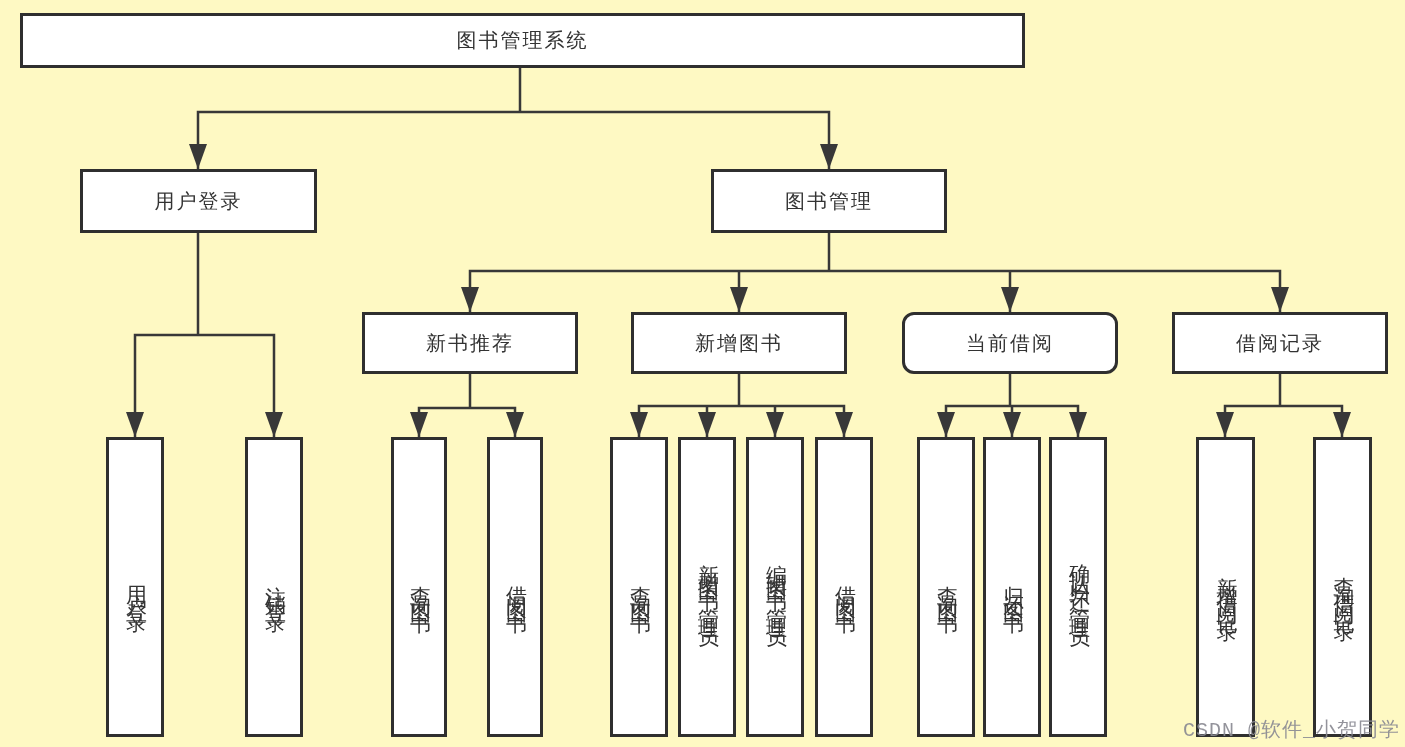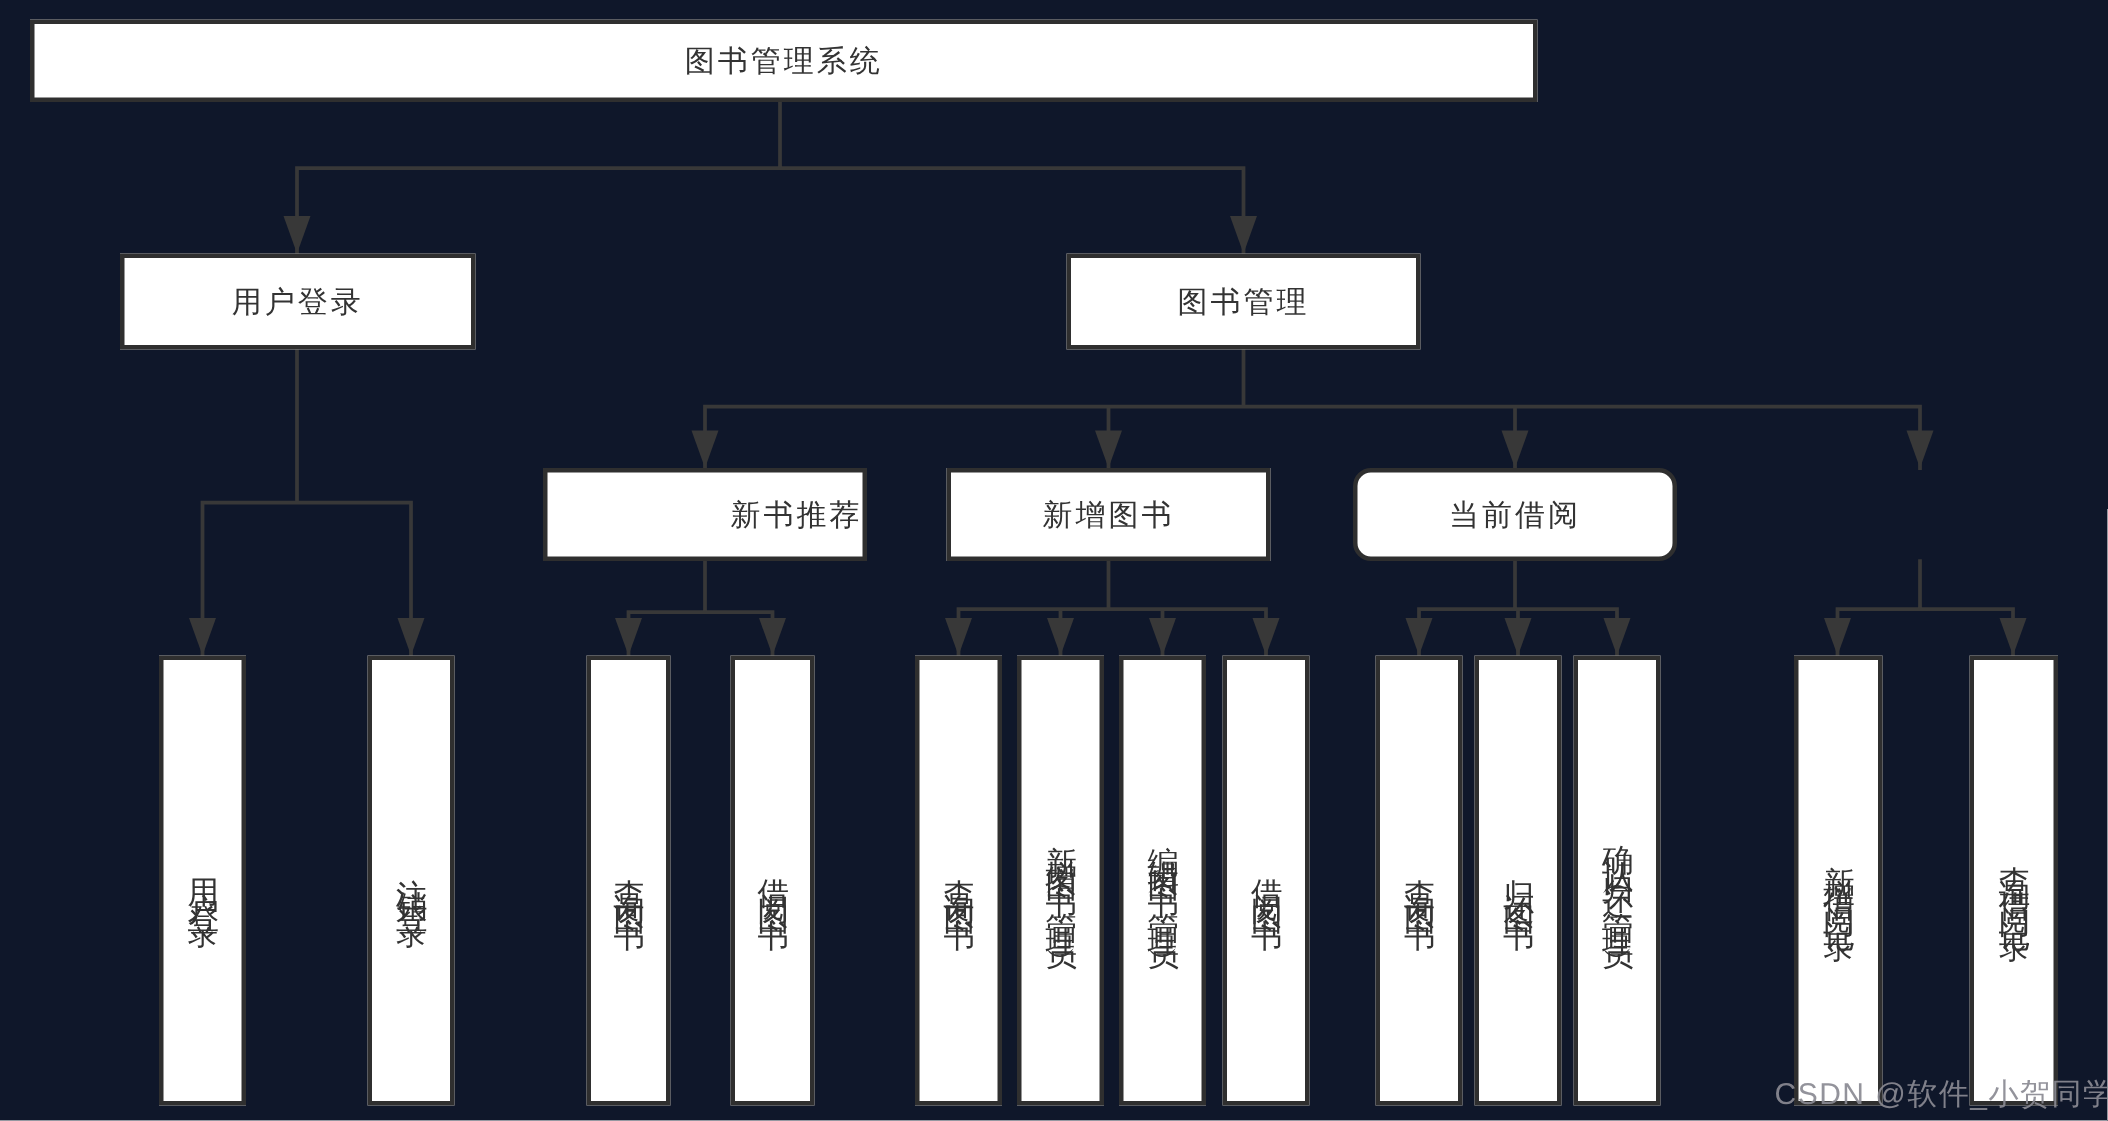--- a/index.html
+++ b/index.html
@@ -1,22 +1,22 @@
 <!DOCTYPE html>
 <html><head>
 <meta charset="utf-8">
 <style>
   html, body { margin: 0; padding: 0; background: #ffffff; }
   .stage {
     position: relative;
     width: 1405px;
     height: 747px;
-    background: #0f172a;
+    background: #fef9c3;
     overflow: hidden;
-    font-family: Liberation Sans, sans-serif;
+    font-family: Liberation Mono, monospace;
   }
   .wires {
     position: absolute;
     left: 0; top: 0;
     width: 1405px; height: 747px;
     pointer-events: none;
   }
   .node {
     position: absolute;
     box-sizing: border-box;
@@ -101,28 +101,31 @@
     <span class="hlabel">图书管理系统</span>
   </div>
 
   <div class="node" style="left:80px; top:169px; width:237px; height:64px;">
     <span class="hlabel">用户登录</span>
   </div>
   <div class="node" style="left:711px; top:169px; width:236px; height:64px;align-items:center;">
     <span class="hlabel">图书管理</span>
   </div>
 
-  <div class="node" style="left:362px; top:312px; width:216px; height:62px;justify-content:flex-end;">
+  <div class="node" style="left:362px; top:312px; width:216px; height:62px;">
     <span class="hlabel">新书推荐</span>
   </div>
   <div class="node" style="left:631px; top:312px; width:216px; height:62px;">
     <span class="hlabel">新增图书</span>
   </div>
   <div class="node" style="left:902px; top:312px; width:216px; height:62px;border-radius:12px;">
     <span class="hlabel">当前借阅</span>
+  </div>
+  <div class="node" style="left:1172px; top:312px; width:216px; height:62px;">
+    <span class="hlabel">借阅记录</span>
   </div>
 
   <div class="node leaf" style="left:106px; width:58px;">
     <span class="vlabel">用户登录</span>
   </div>
   <div class="node leaf" style="left:245px; width:58px;">
     <span class="vlabel">注销登录</span>
   </div>
 
   <div class="node leaf" style="left:391px; width:56px;">

